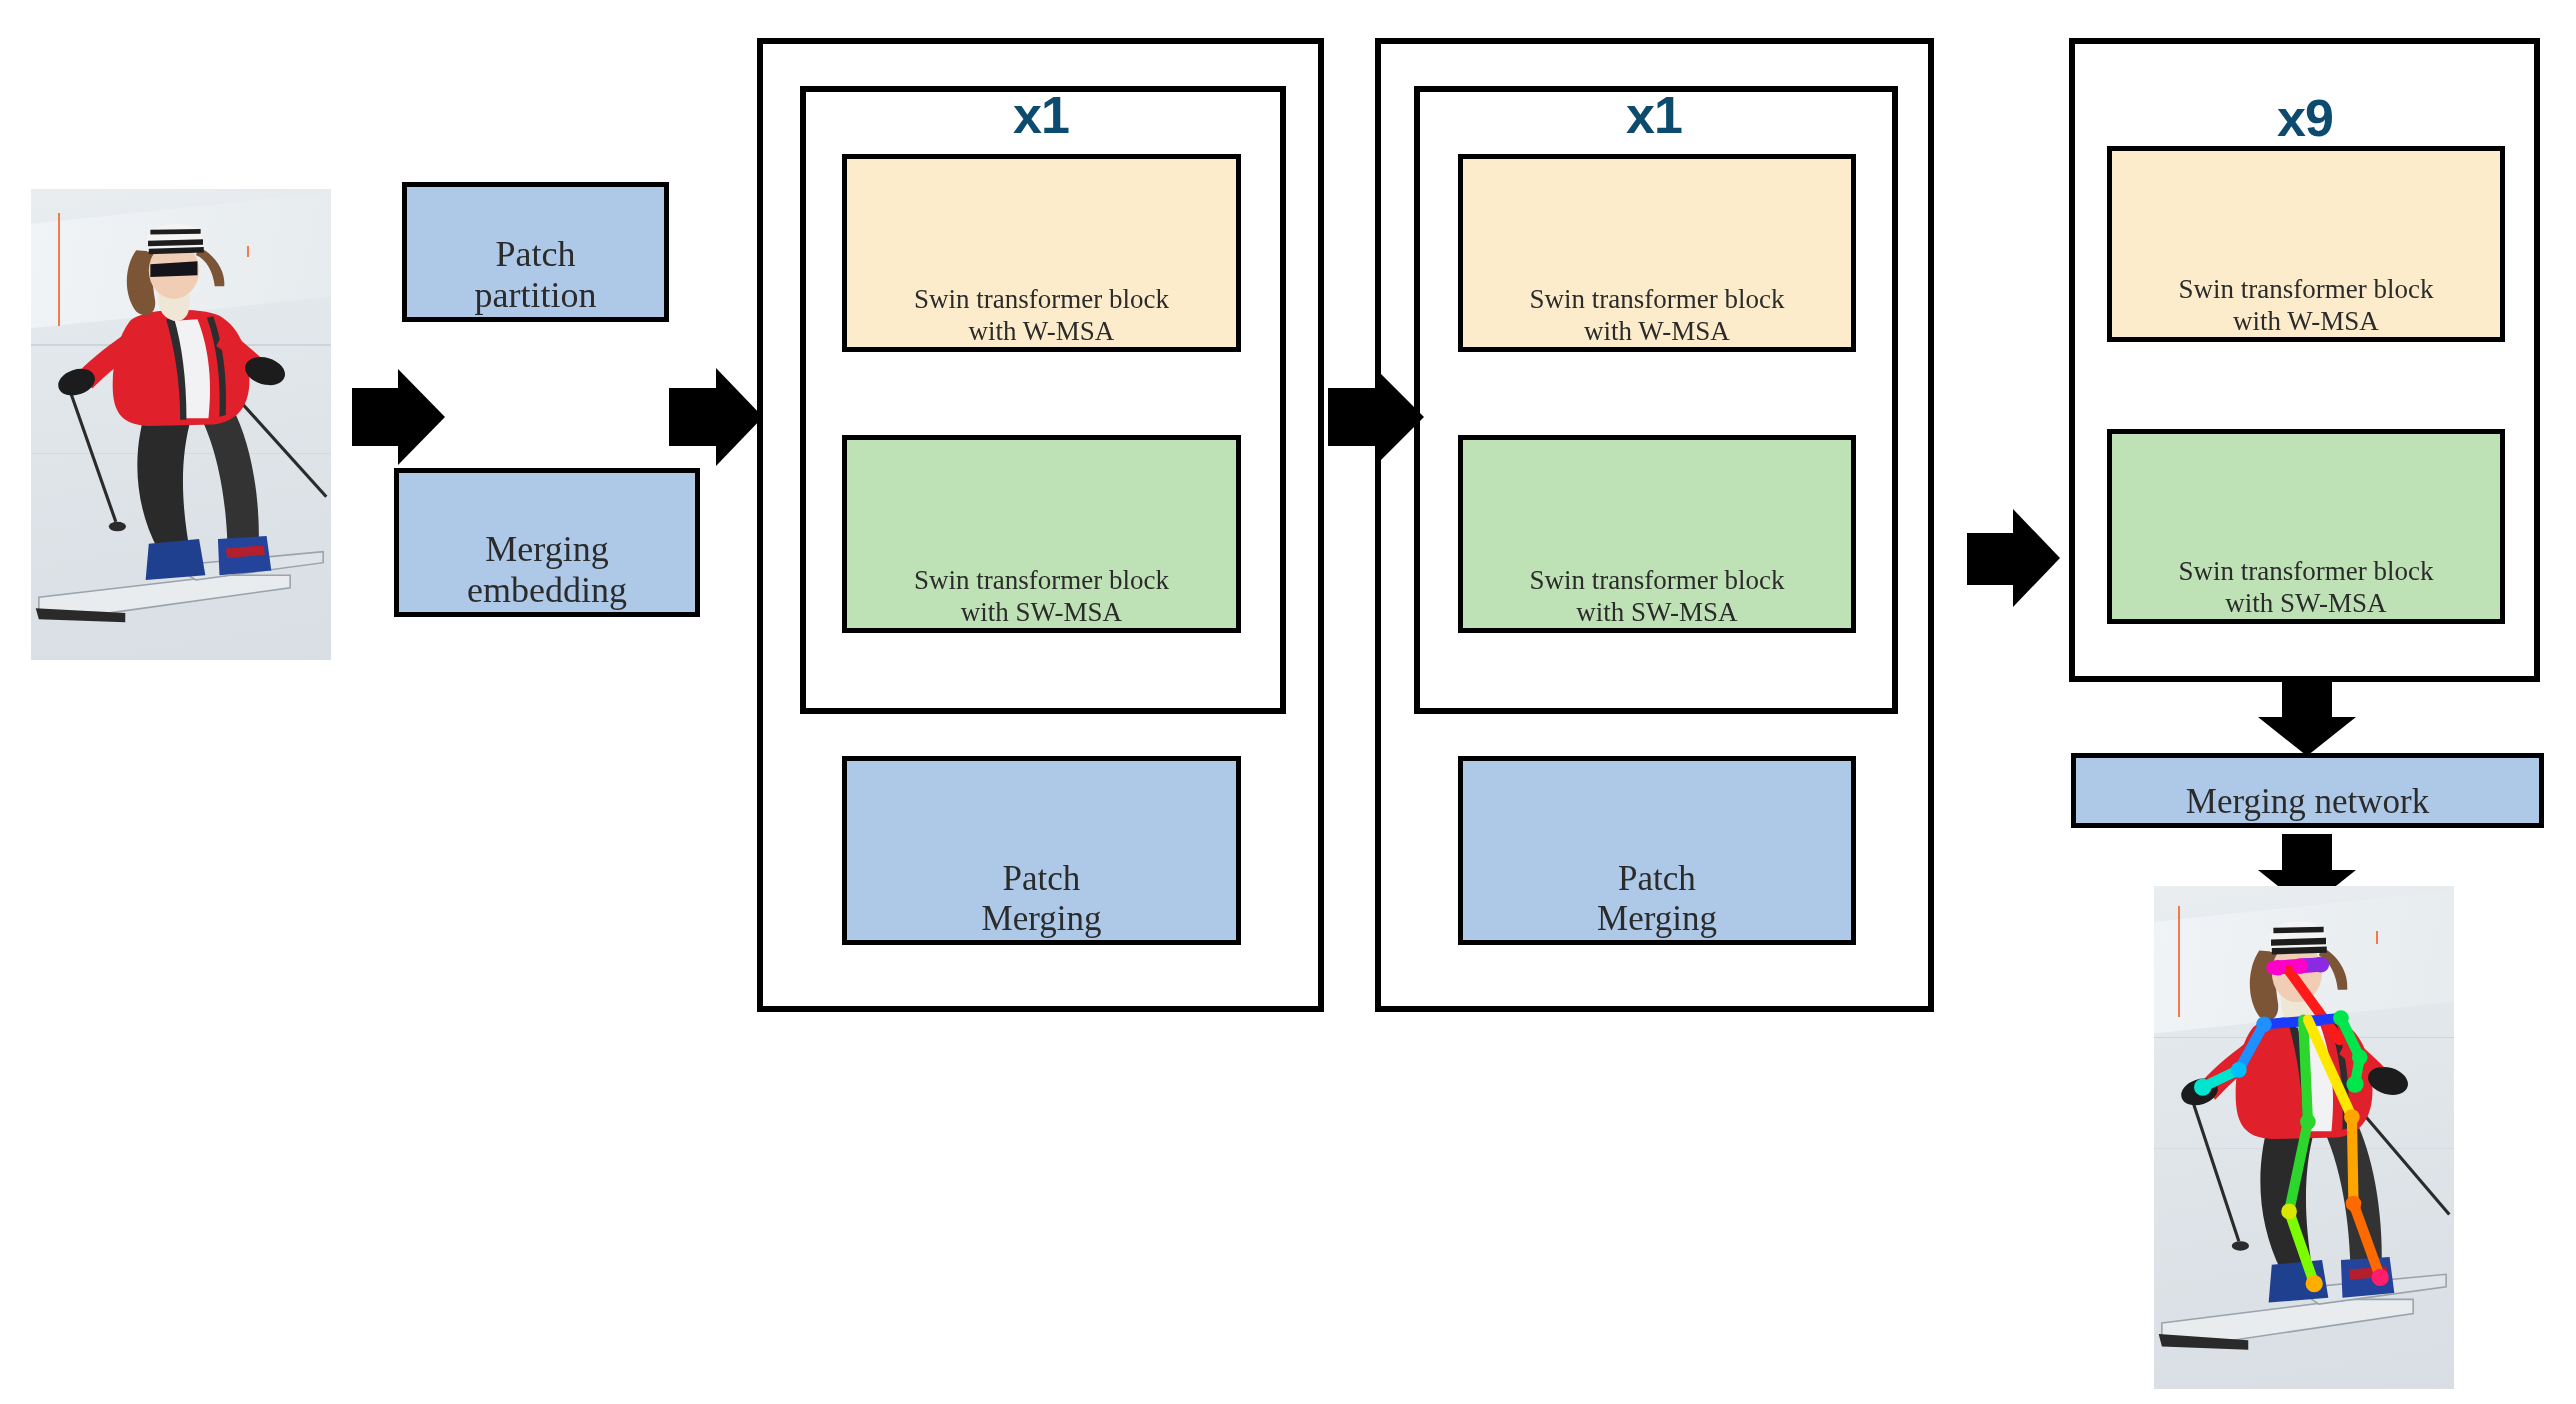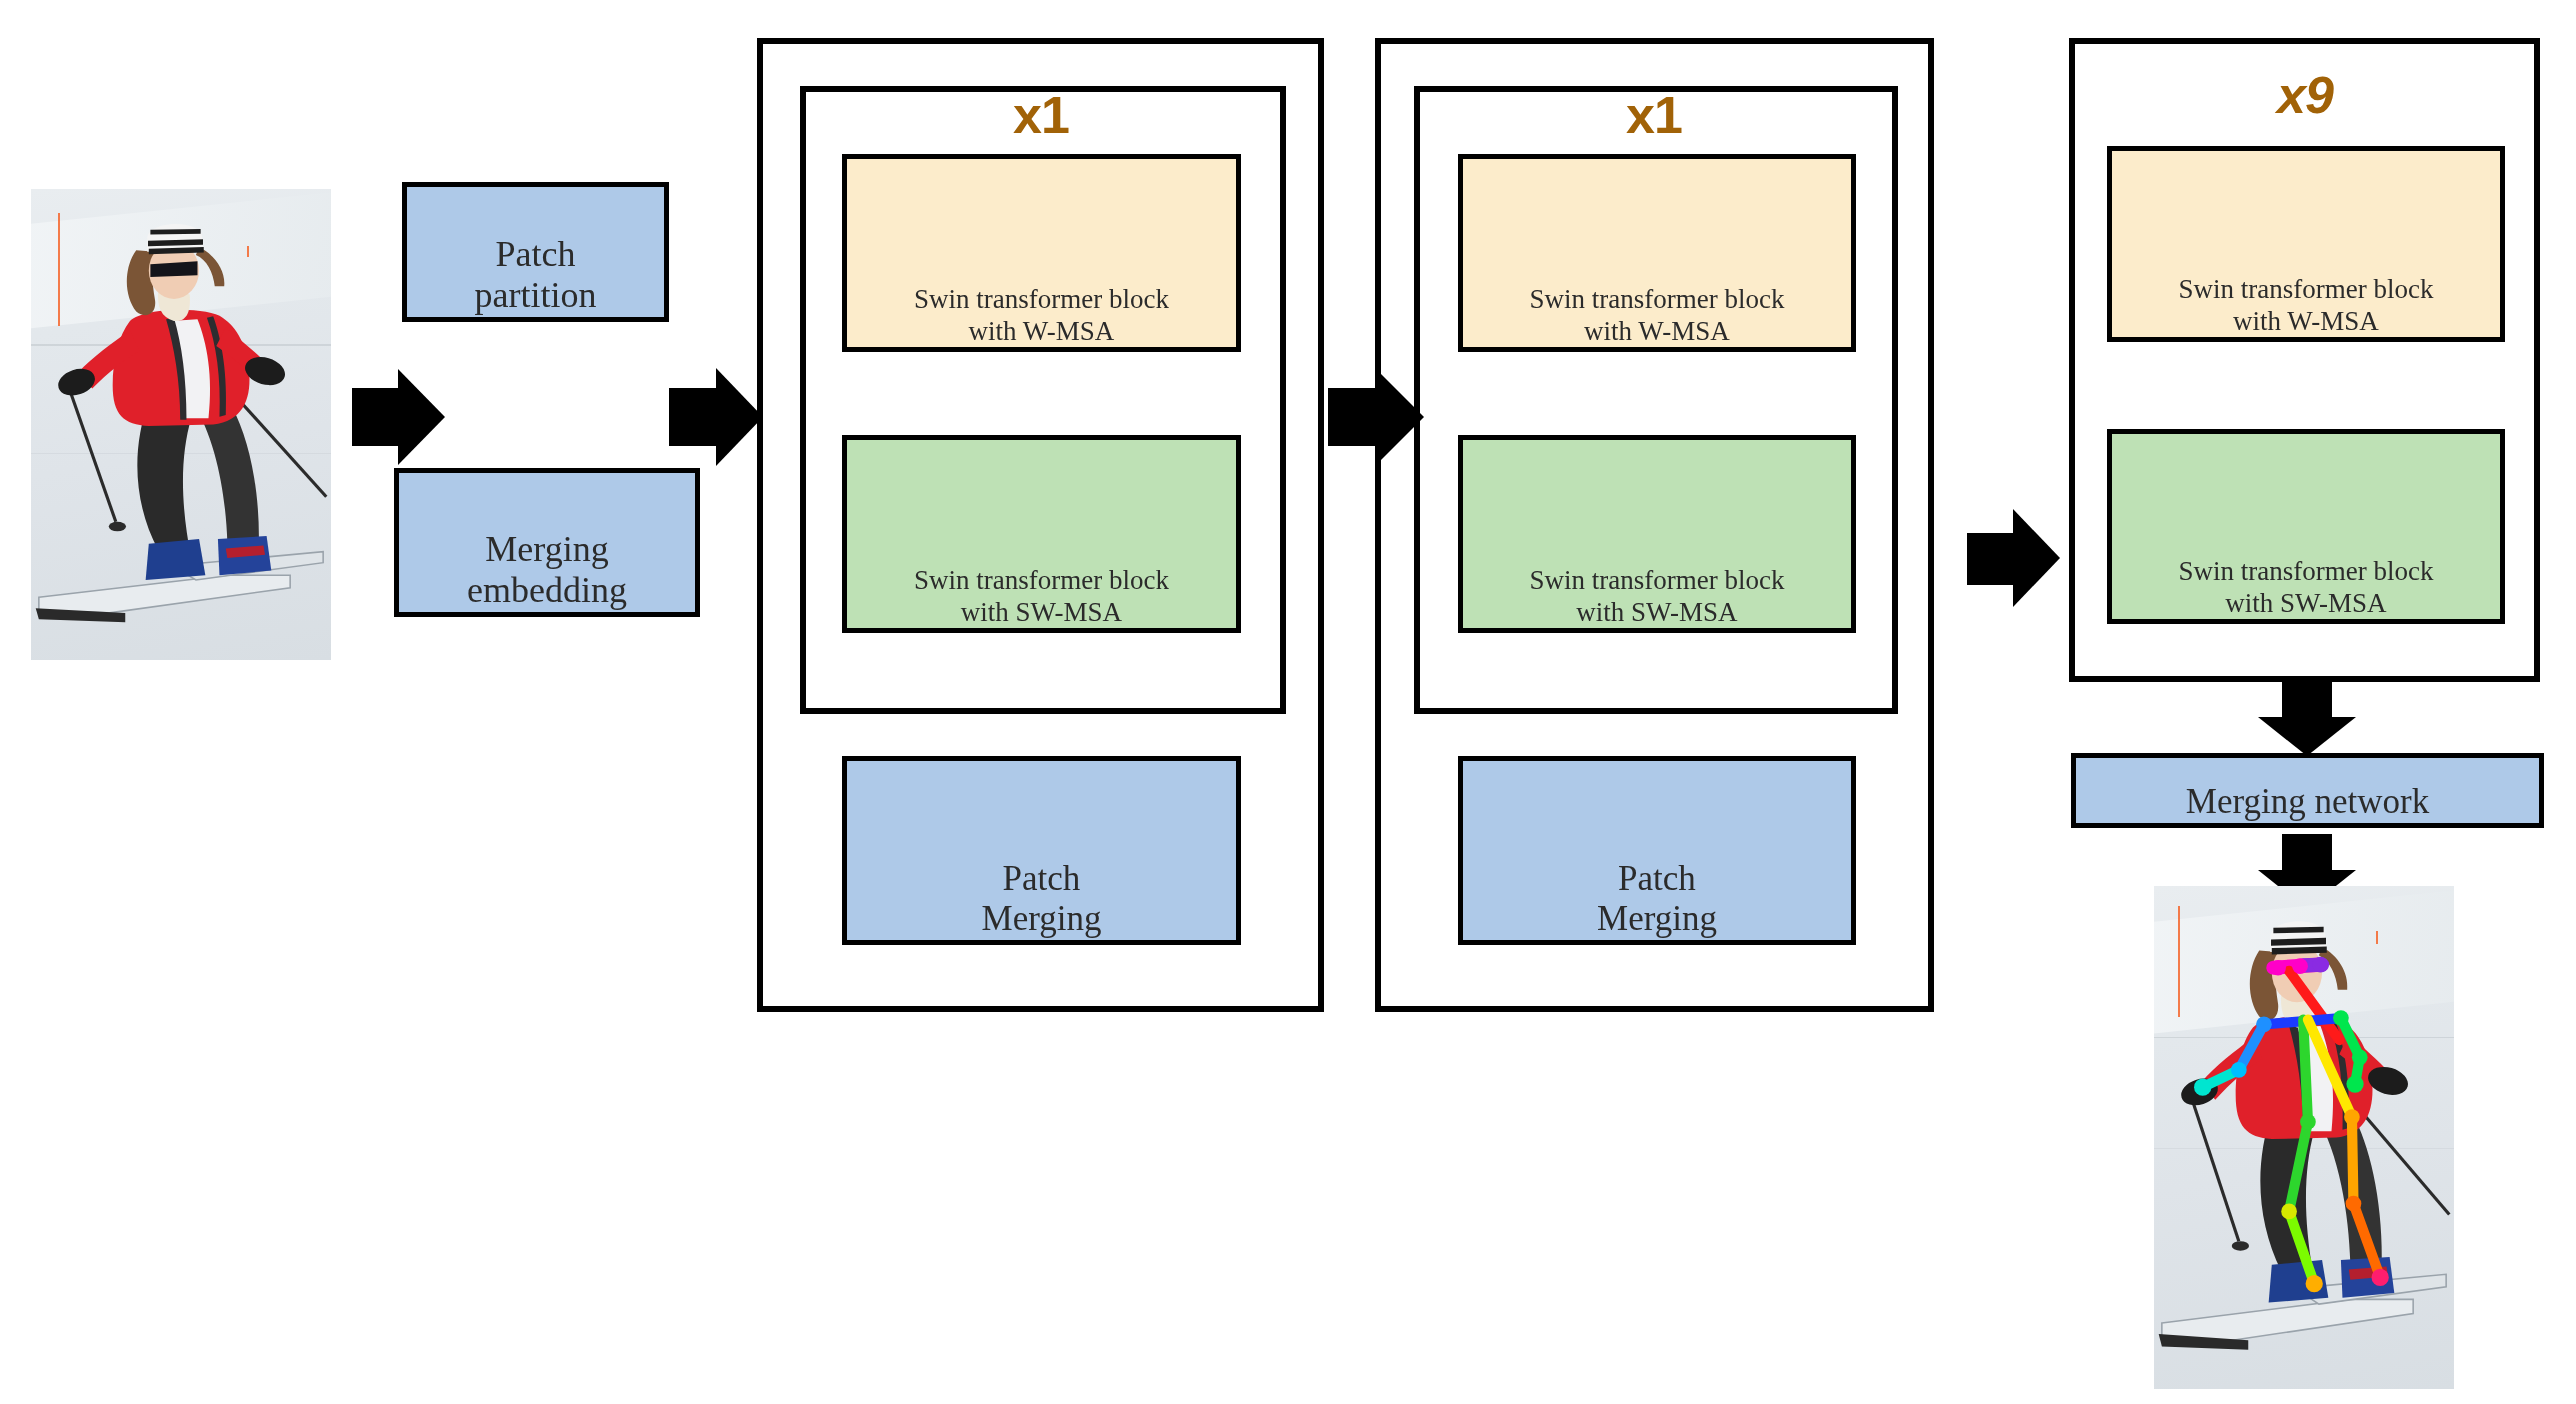--- a/index.html
+++ b/index.html
@@ -22,21 +22,21 @@
   .fbox{position:absolute;box-sizing:border-box;border:5.5px solid #000;
         display:flex;align-items:flex-end;justify-content:center;text-align:center;
         color:#2b2b2b;line-height:1.16;}
   .blue{background:#aec9e8;}
   .cream{background:#fceccb;}
   .green{background:#bee1b5;}
 
   .container-outer{position:absolute;box-sizing:border-box;border:6.3px solid #000;background:transparent;}
   .container-inner{position:absolute;box-sizing:border-box;border:6.3px solid #000;background:transparent;}
 
-  .rep{position:absolute;color:#a16207;font-weight:bold;
+  .rep{position:absolute;color:#0c4a6e;font-weight:bold;
        font-family:"Liberation Sans","DejaVu Sans",sans-serif;
        letter-spacing:-0.8px;}
 
   
   .arrow-r{position:absolute;}
   .arrow-r .tail{position:absolute;background:#000;}
   .arrow-r .head{position:absolute;width:0;height:0;border-style:solid;
                  border-color:transparent transparent transparent #000;}
   .arrow-d{position:absolute;}
   .arrow-d .tail{position:absolute;background:#000;}
@@ -177,21 +177,21 @@
     <div>Merging</div>
   </div>
 </div>
 
 <div class="arrow-r" style="left:1967px;top:509px;width:94px;height:99px;">
   <div class="tail" style="left:0;top:23.6px;width:49px;height:52px;"></div>
   <div class="head" style="left:46px;top:0;border-width:49px 0 49px 47px;"></div>
 </div>
 
 <div class="container-outer" style="left:2069px;top:38px;width:471px;height:644px;"></div>
-<div class="rep" style="left:2277px;top:65px;font-size:52px;font-style:italic;">x9</div>
+<div class="rep" style="left:2277px;top:88px;font-size:52px;">x9</div>
 
 <div class="fbox cream" style="left:2107px;top:146px;width:398px;height:196px;font-size:27px;">
   <div>
     <div>Swin transformer block</div>
     <div>with W-MSA</div>
   </div>
 </div>
 
 <div class="fbox green" style="left:2107px;top:429px;width:398px;height:195px;font-size:27px;">
   <div>

